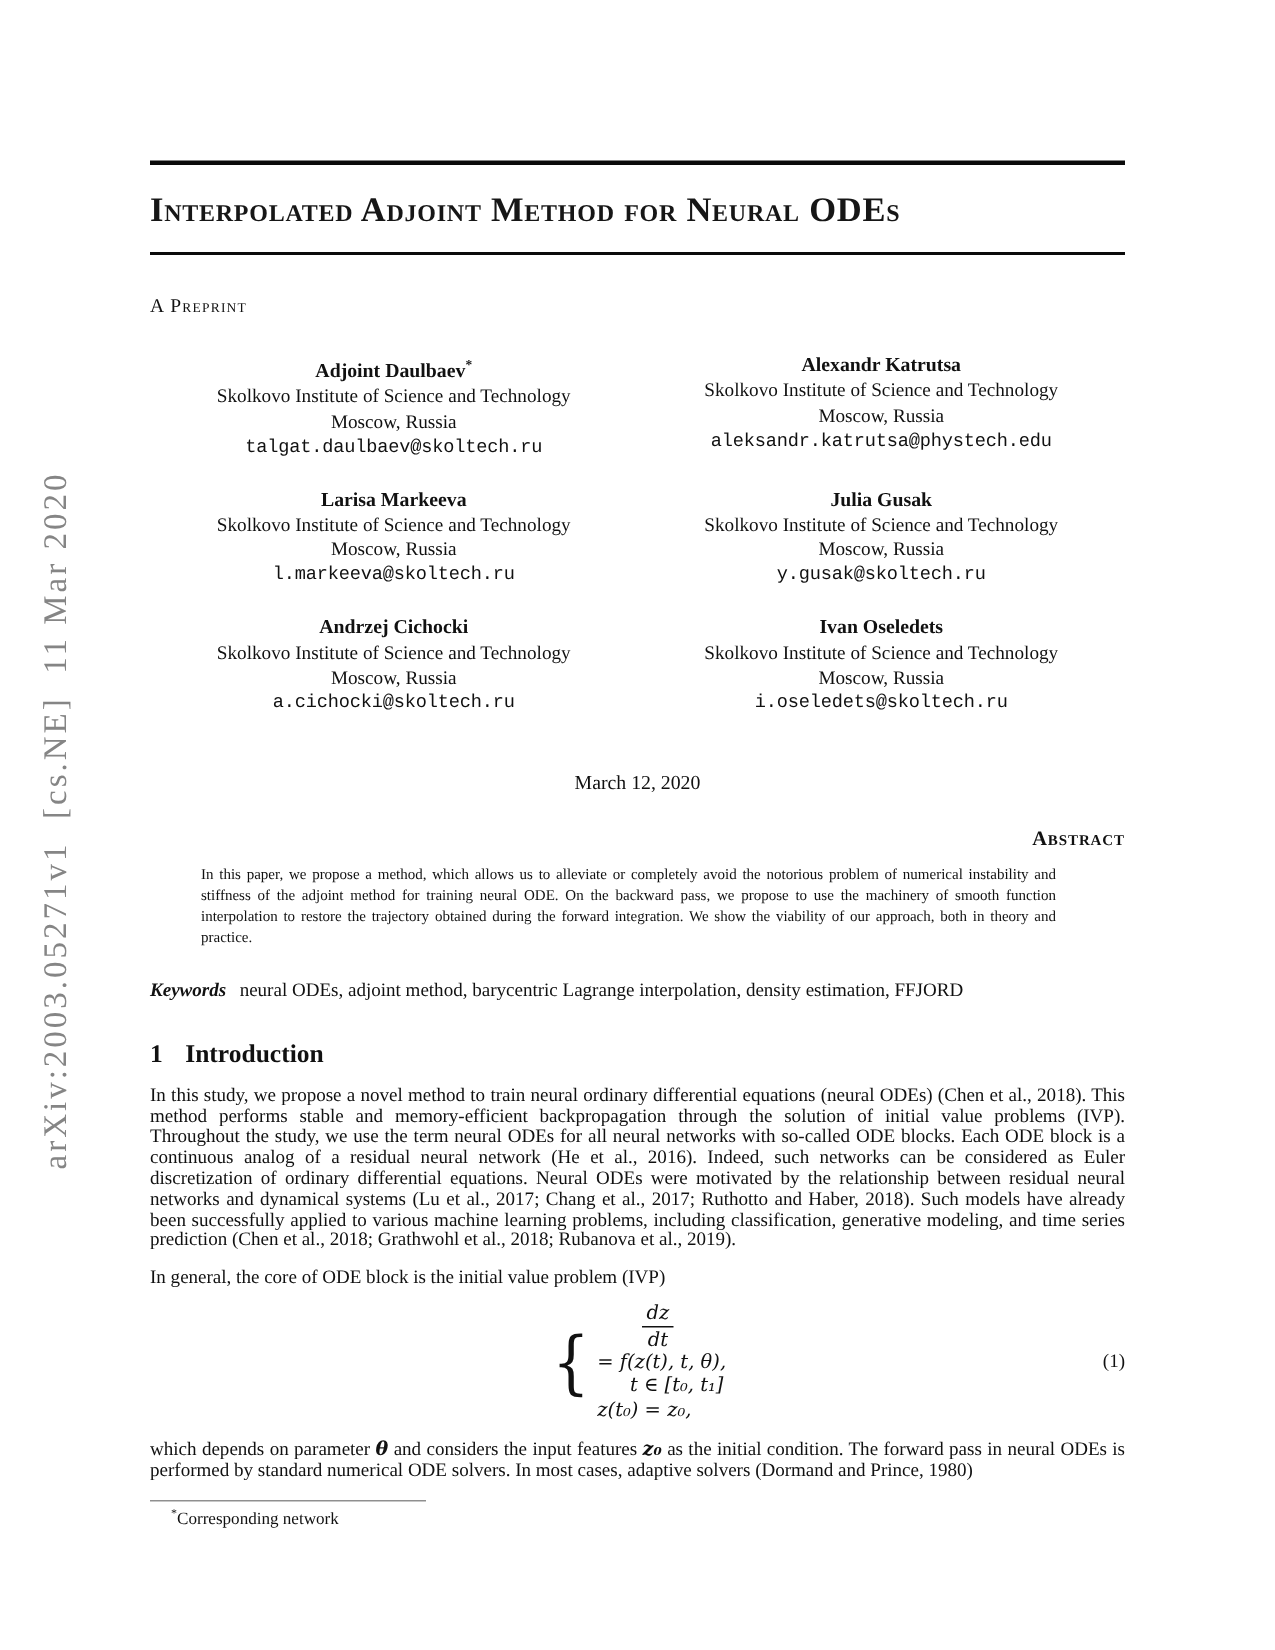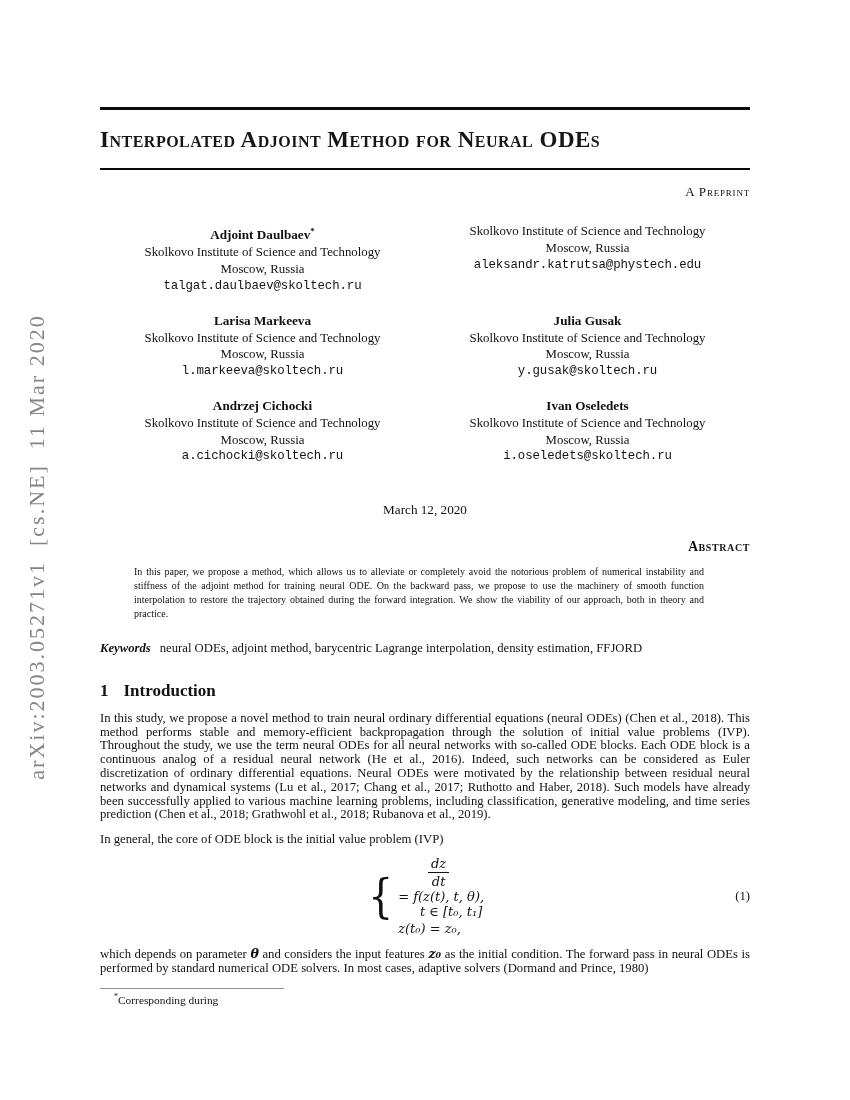--- a/index.html
+++ b/index.html
@@ -32,25 +32,25 @@
     text-align:left;
     font-variant:small-caps;
     font-size:23px;
     letter-spacing:0.5px;
     line-height:32px;
     padding:14px 0 12px 0;
     color:#161616;
   }
 
   .preprint {
-    text-align:right;
+    text-align:left;
     font-variant:small-caps;
     font-size:13px;
     letter-spacing:0.8px;
-    margin-top:14px;
+    margin-top:26px;
   }
 
   .authors {
     display:grid;
     grid-template-columns:1fr 1fr;
     row-gap:18px;
     margin-top:23px;
   }
   .author { text-align:center; font-size:12.8px; line-height:16.8px; }
   .author .name { font-weight:bold; font-size:13.2px; }
@@ -127,20 +127,21 @@
     <div class="authors">
 
       <div class="author">
         <div class="name"><span>Adjoint Daulbaev</span><sup>*</sup></div>
         <div>Skolkovo Institute of Science and Technology</div>
         <div>Moscow, Russia</div>
         <div class="email">talgat.daulbaev@skoltech.ru</div>
       </div>
 
       <div class="author">
+        <div class="name">Alexandr Katrutsa</div>
         <div>Skolkovo Institute of Science and Technology</div>
         <div>Moscow, Russia</div>
         <div class="email">aleksandr.katrutsa@phystech.edu</div>
       </div>
 
       <div class="author">
         <div class="name">Larisa Markeeva</div>
         <div>Skolkovo Institute of Science and Technology</div>
         <div>Moscow, Russia</div>
         <div class="email">l.markeeva@skoltech.ru</div>
@@ -200,16 +201,16 @@
           </div>
           <div class="eq-bottom">z(t₀) = z₀,</div>
         </div>
       </div>
       <span class="eq-number">(1)</span>
     </div>
 
     <p class="para"><span>which depends on parameter </span><span class="math">θ</span><span> and considers the input features </span><span class="math">z₀</span><span> as the initial condition. The forward pass in neural ODEs is performed by standard numerical ODE solvers. In most cases, adaptive solvers (Dormand and Prince, 1980)</span></p>
 
     <div class="footnote-rule"></div>
-    <div class="footnote"><sup>*</sup><span>Corresponding during</span></div>
+    <div class="footnote"><sup>*</sup><span>Corresponding network</span></div>
 
   </div>
 </div>
 
 </body></html>

